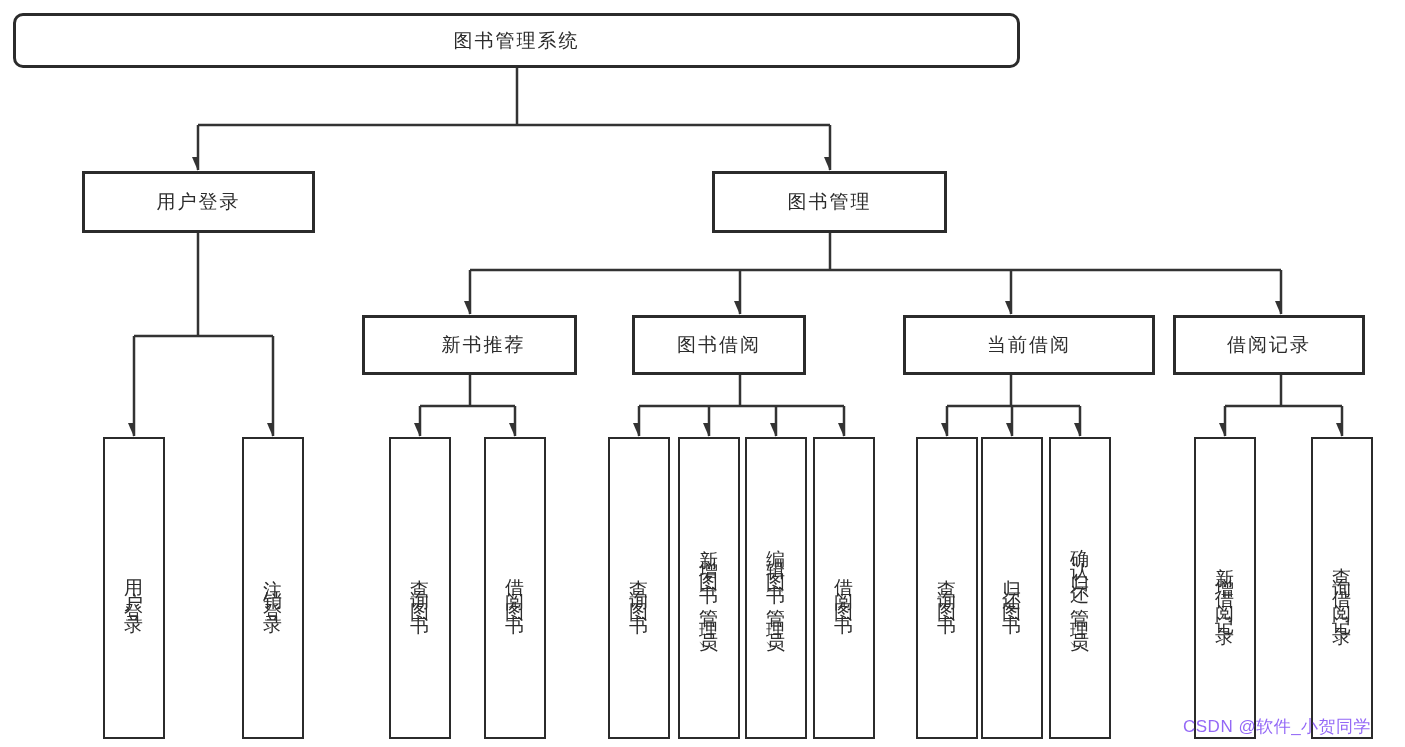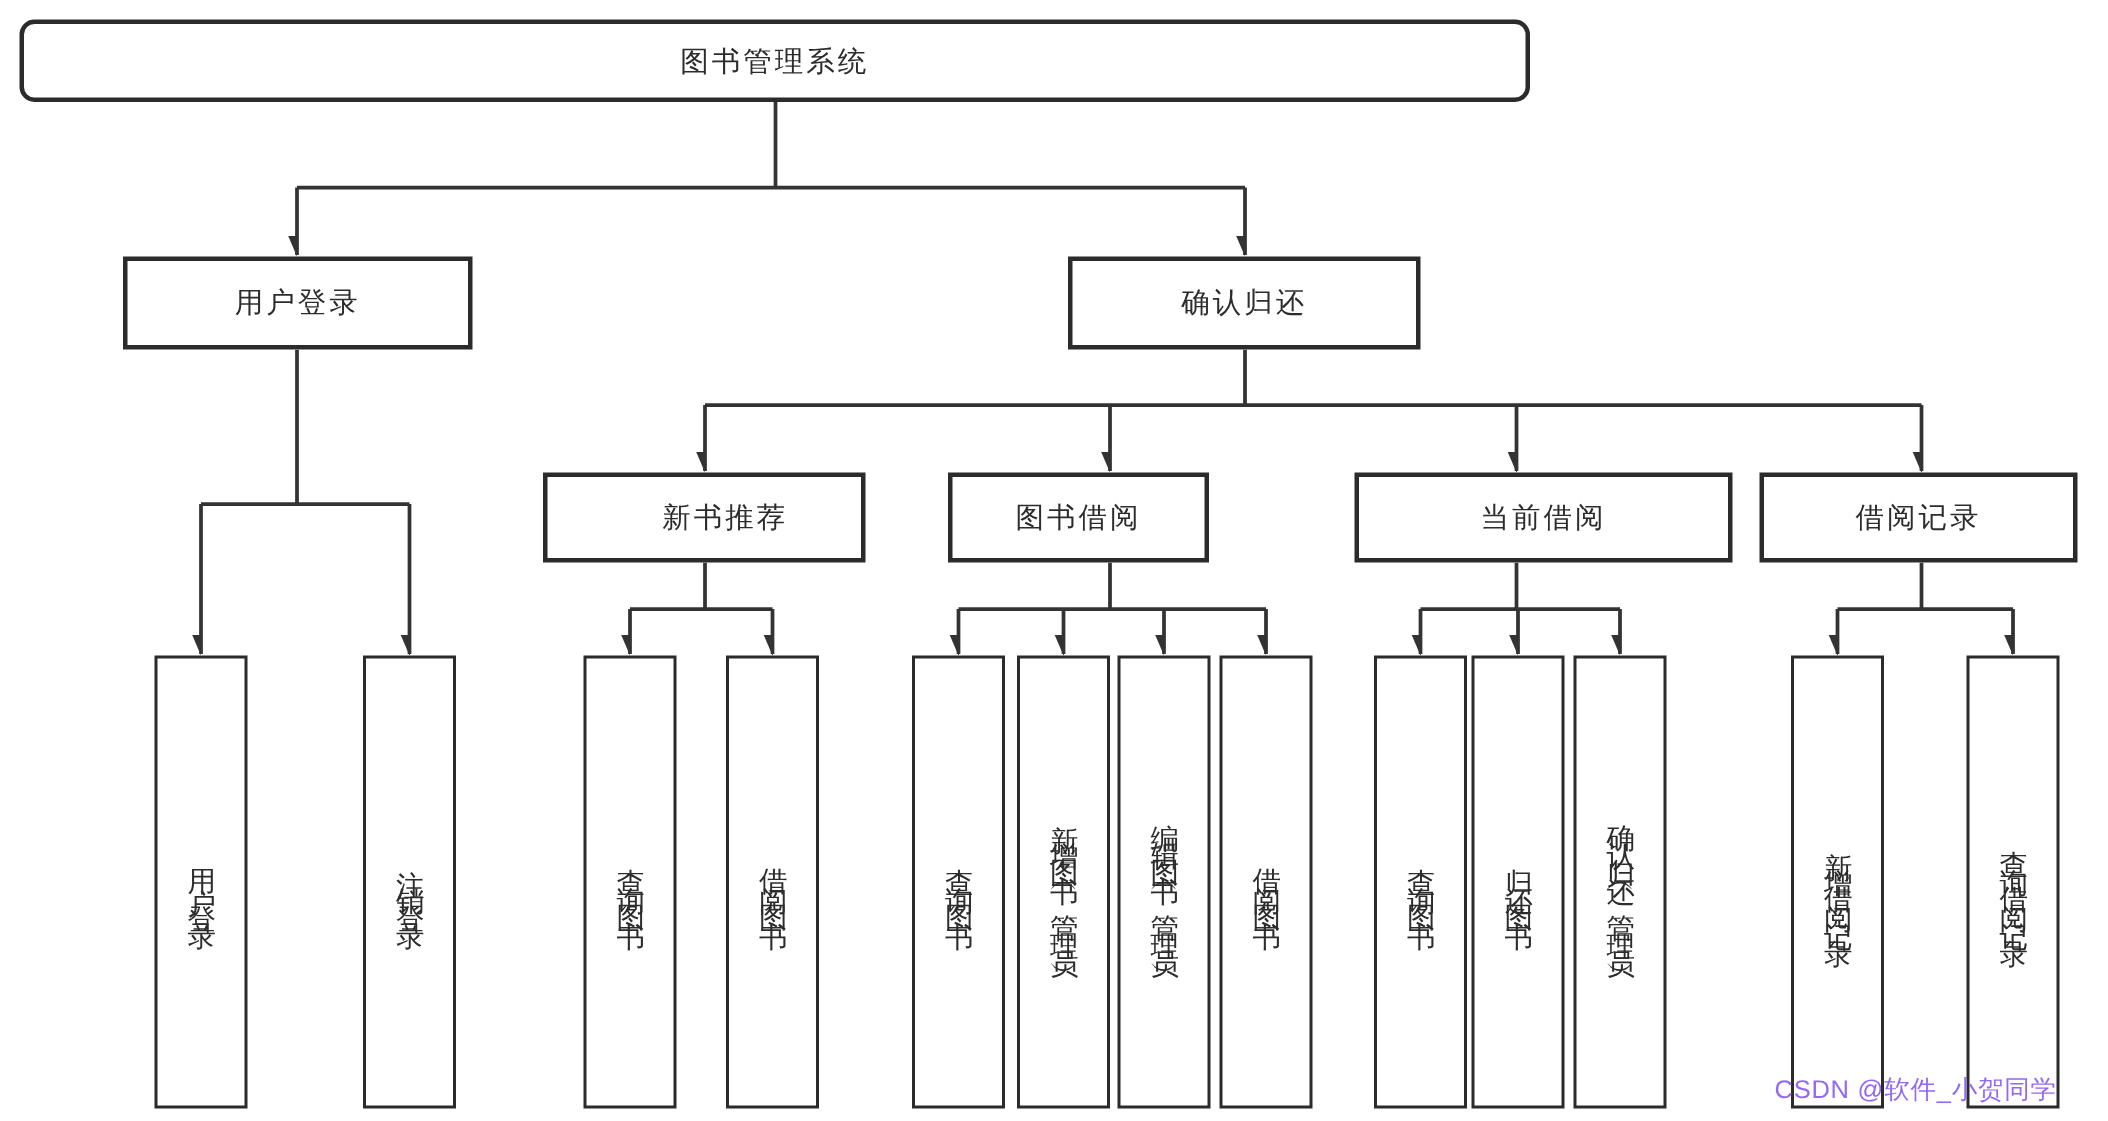--- a/index.html
+++ b/index.html
@@ -125,33 +125,33 @@
   </svg>
 
   <div class="node h-node" style="left:13px; top:13px; width:1007px; height:55px;border-radius:10px;">
     <span class="label">图书管理系统</span>
   </div>
 
   <div class="node h-node" style="left:82px; top:171px; width:233px; height:62px;">
     <span class="label">用户登录</span>
   </div>
   <div class="node h-node" style="left:712px; top:171px; width:235px; height:62px;">
-    <span class="label">确认归还</span>
+    <span class="label">图书管理</span>
   </div>
 
   <div class="node h-node" style="left:362px; top:315px; width:215px; height:60px;padding-left:28px;">
     <span class="label">新书推荐</span>
   </div>
   <div class="node h-node" style="left:632px; top:315px; width:174px; height:60px;">
     <span class="label">图书借阅</span>
   </div>
   <div class="node h-node" style="left:903px; top:315px; width:252px; height:60px;">
     <span class="label">当前借阅</span>
   </div>
-  <div class="node h-node" style="left:1173px; top:315px; width:212px; height:60px;">
+  <div class="node h-node" style="left:1173px; top:315px; width:192px; height:60px;">
     <span class="label">借阅记录</span>
   </div>
 
   <div class="node v-node" style="left:103px; top:437px; width:62px; height:302px;">
     <span class="label">用户登录</span>
   </div>
   <div class="node v-node" style="left:242px; top:437px; width:62px; height:302px;">
     <span class="label">注销登录</span>
   </div>
 

